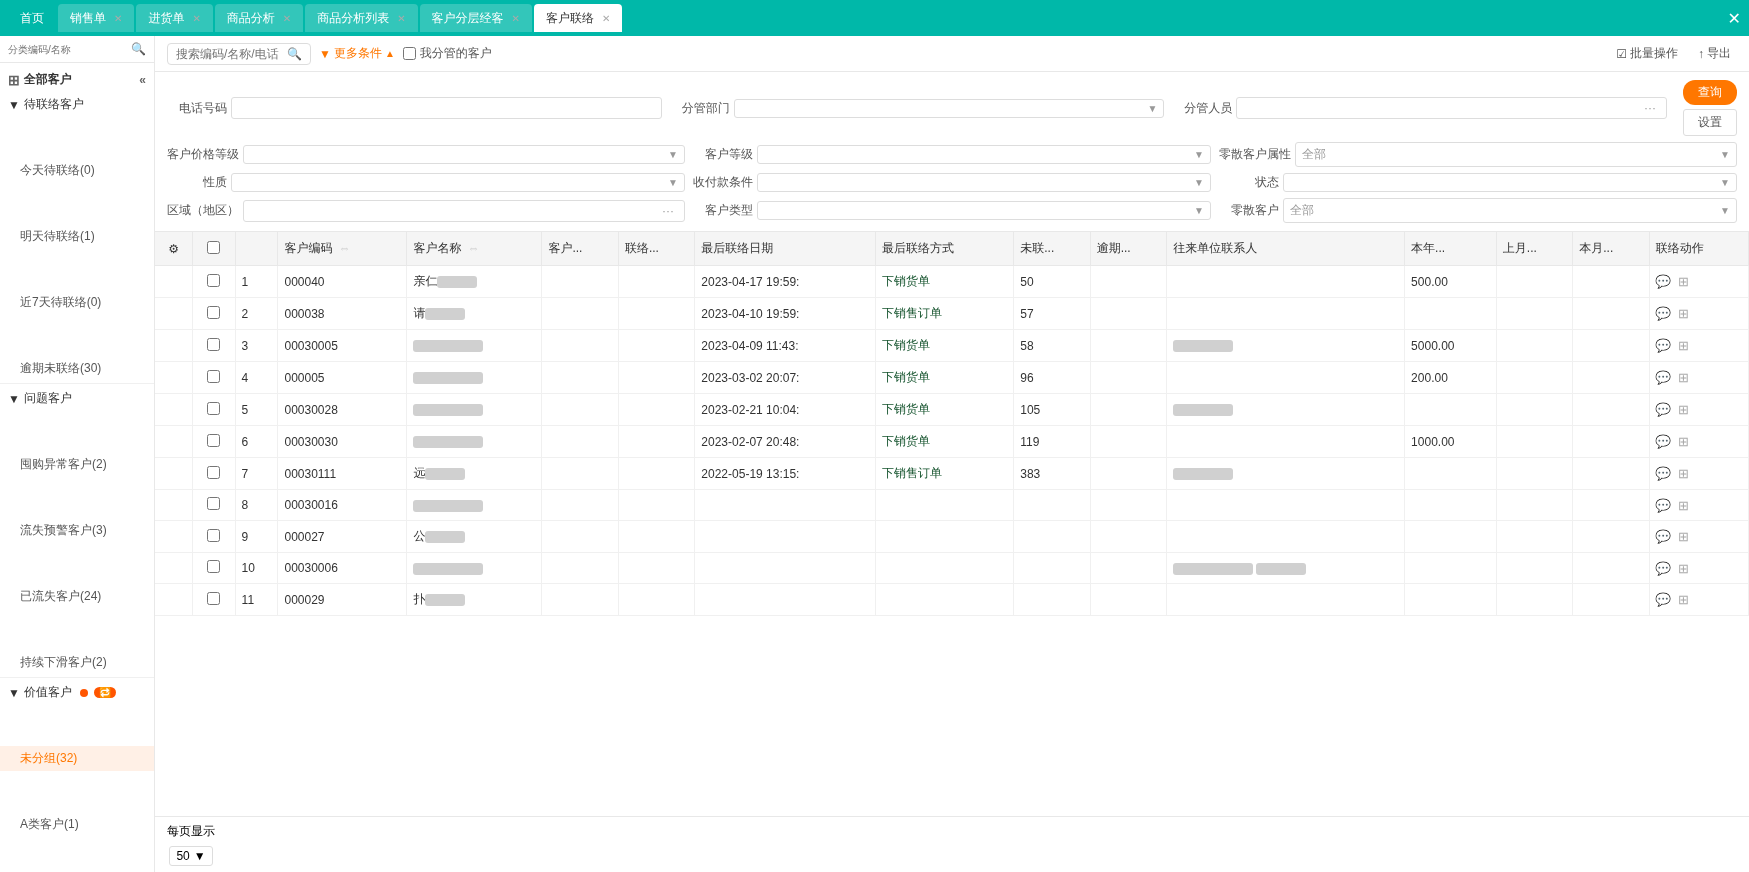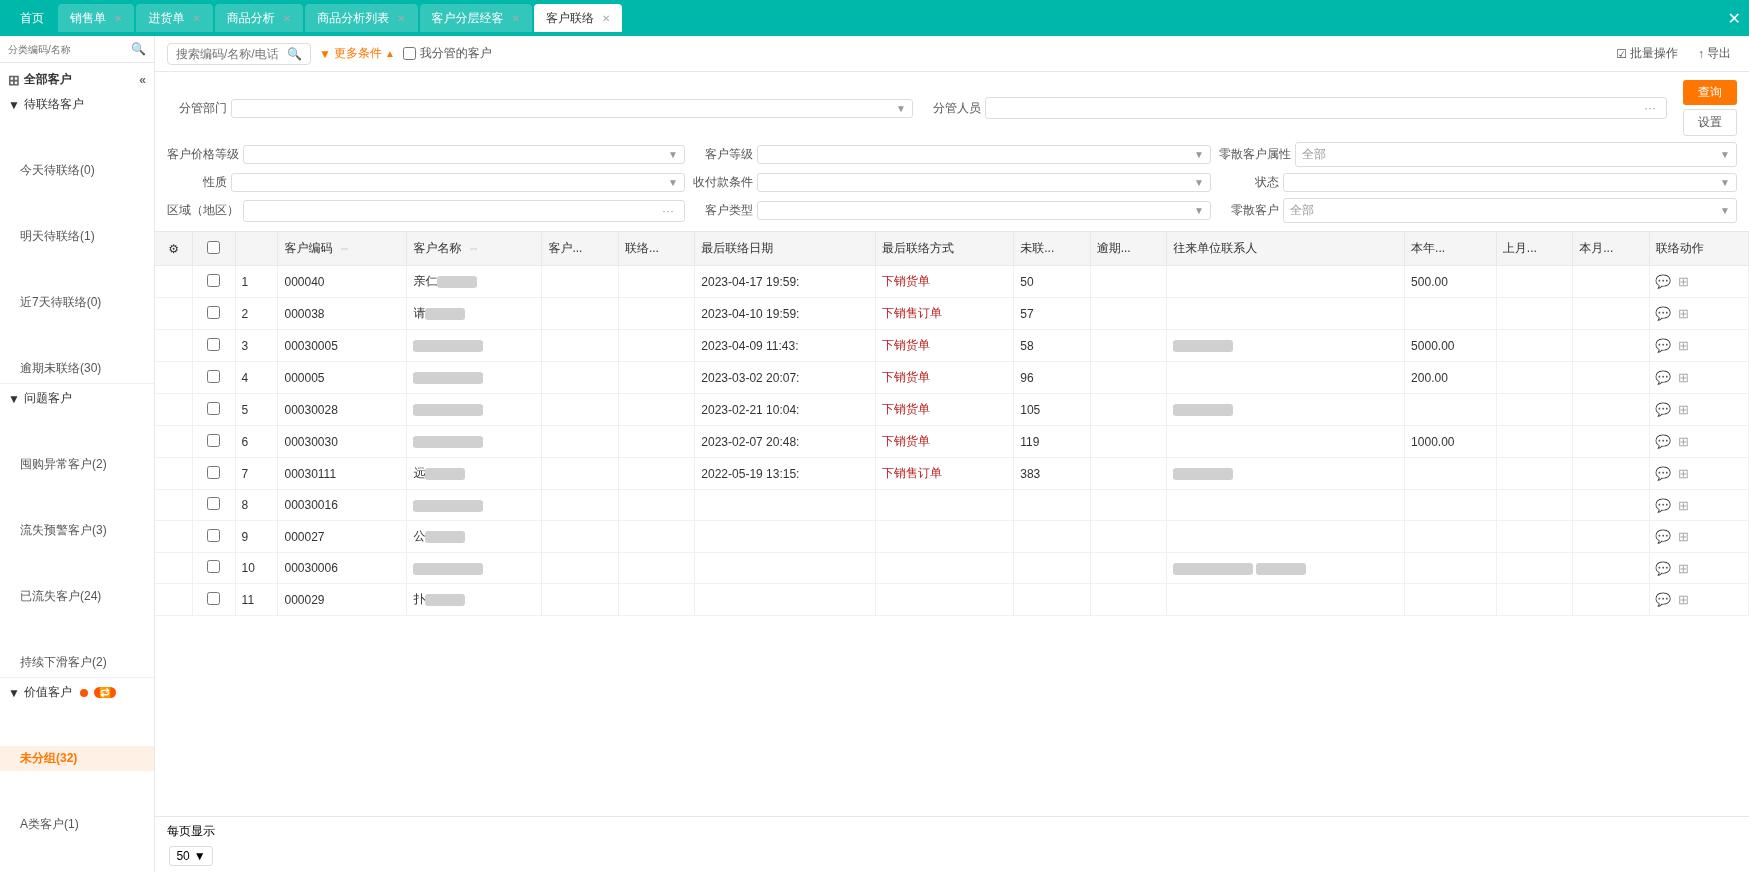--- a/index.html
+++ b/index.html
@@ -79,21 +79,21 @@
       font-weight: 500;
       gap: 4px;
     }
     .sidebar-item {
       padding: 4px 8px 4px 20px;
       color: #555;
       cursor: pointer;
       white-space: nowrap;
       margin-top: 41px;
     }
-    .sidebar-item.active { background: #fff0e6; color: #ff7700; font-weight: 700; }
+    .sidebar-item.active { background: #fff0e6; color: #ff7700; font-weight: 400; }
     .orange-dot { display: inline-block; width: 8px; height: 8px; background: #ff5500; border-radius: 50%; margin-left: 4px; vertical-align: middle; }
     .badge-orange { background: #ff5500; color: #fff; border-radius: 8px; padding: 0 5px; font-size: 10px; margin-left: 2px; }
 
     
     .content-area {
       flex: 1;
       display: flex;
       flex-direction: column;
       overflow: hidden;
     }
@@ -195,21 +195,21 @@
     .filter-actions {
       display: flex;
       flex-direction: column;
       gap: 4px;
       margin-left: 8px;
     }
     .btn-query {
       background: #ff7700;
       color: #fff;
       border: none;
-      border-radius: 3px;
+      border-radius: 12px;
       padding: 4px 14px;
       cursor: pointer;
       white-space: nowrap;
     }
     .btn-reset {
       background: #fff;
       color: #555;
       border: 1px solid #ddd;
       border-radius: 3px;
       padding: 4px 14px;
@@ -246,21 +246,21 @@
     tbody tr {
       border-bottom: 1px solid #f0f0f0;
     }
     tbody td {
       padding: 7px 6px;
       color: #333;
       white-space: nowrap;
       border-right: 1px solid #f0f0f0;
     }
     tbody td.center { text-align: center; }
-    .link-text { color: #b91c1c; cursor: pointer; text-decoration: none; }
+    .link-text { color: #14532d; cursor: pointer; text-decoration: none; }
     .blurred {
       display: inline-block;
       background: #d0d0d0;
       border-radius: 3px;
       height: 12px;
       vertical-align: middle;
     }
     .action-icons { display: flex; gap: 6px; align-items: center; }
     .action-icon { color: #aaa; cursor: pointer; font-size: 13px; }
     .col-resize { color: #ccc; margin-left: 3px; }
@@ -451,20 +451,24 @@
           <span>导出</span>
         </div>
       </div>
     </div>
 
     <div class="filter-form-wrapper">
       <div class="filter-form">
 
         <div class="filter-row">
           <div class="filter-field">
+            <span class="filter-label">电话号码</span>
+            <input class="filter-input" type="text" style="flex: 1 1 0%;">
+          </div>
+          <div class="filter-field">
             <span class="filter-label">分管部门</span>
             <div class="filter-select">
               <span></span>
               <span class="arrow">▼</span>
             </div>
           </div>
           <div class="filter-field">
             <span class="filter-label">分管人员</span>
             <div class="filter-select" style="flex:1;">
               <span></span>

